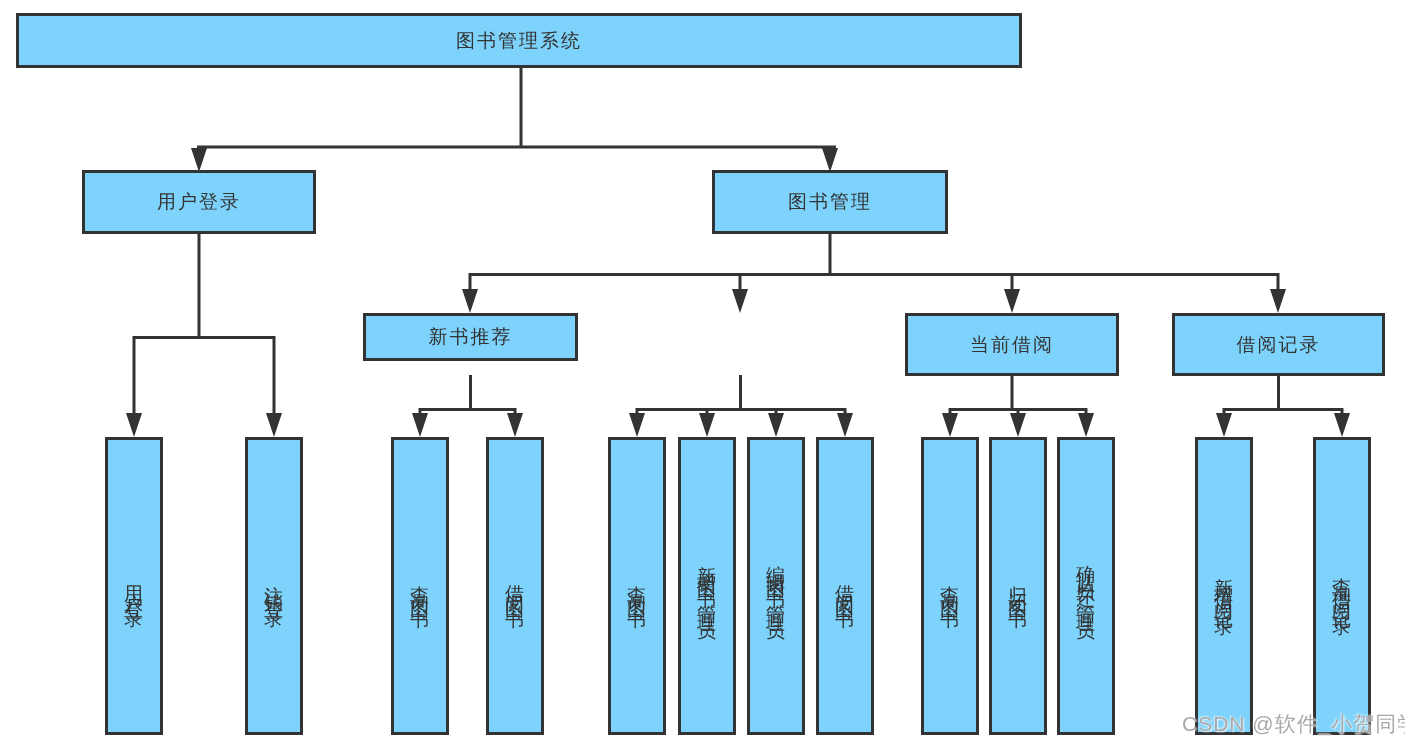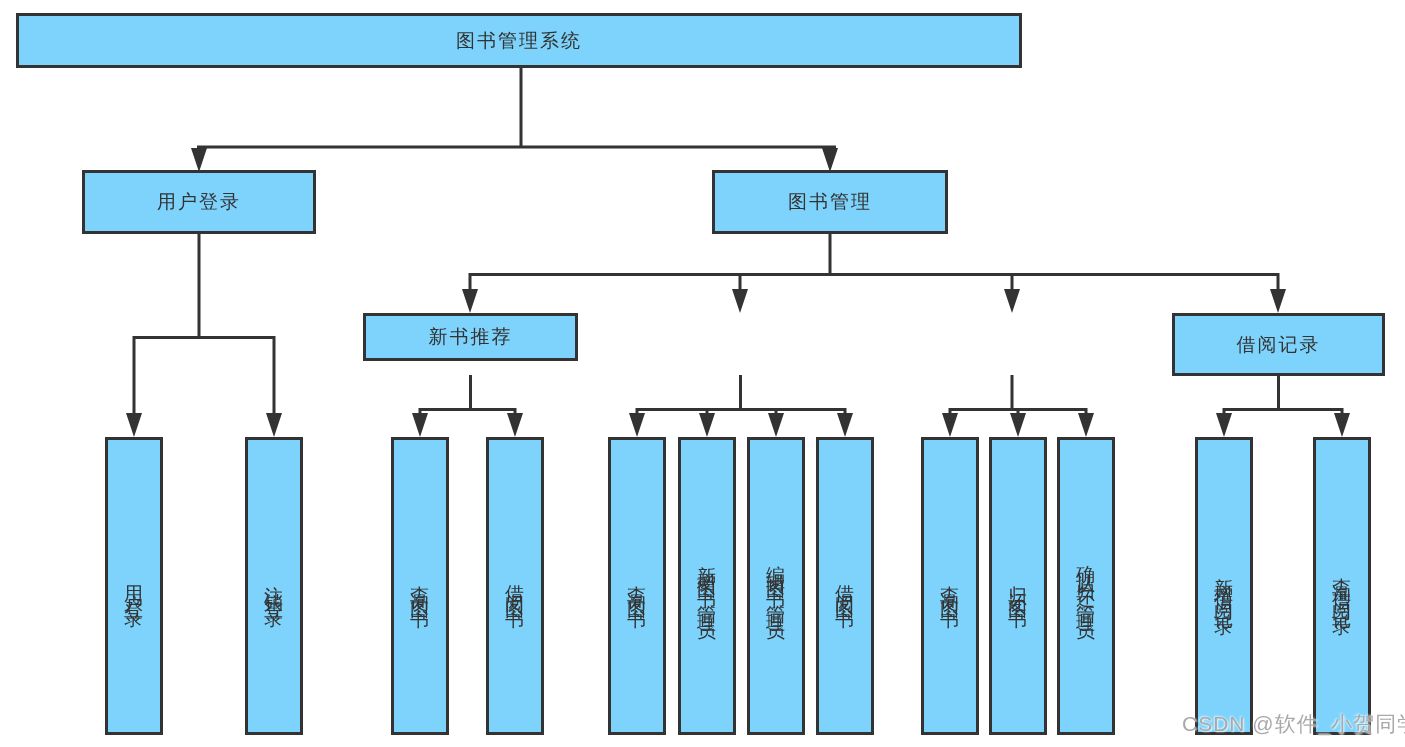--- a/index.html
+++ b/index.html
@@ -68,20 +68,23 @@
   <div class="box" style="left:82px;top:170px;width:234px;height:64px">
     <span>用户登录</span>
   </div>
   <div class="box" style="left:712px;top:170px;width:236px;height:64px">
     <span>图书管理</span>
   </div>
 
   <div class="box" style="left:363px;top:313px;width:215px;height:48px">
     <span>新书推荐</span>
   </div>
+  <div class="box" style="left:905px;top:313px;width:214px;height:63px">
+    <span>当前借阅</span>
+  </div>
   <div class="box" style="left:1172px;top:313px;width:213px;height:63px">
     <span>借阅记录</span>
   </div>
 
   <div class="box leaf" style="left:105px;top:437px;width:58px;height:298px">
     <span>用户登录</span>
   </div>
   <div class="box leaf" style="left:245px;top:437px;width:58px;height:298px">
     <span>注销登录</span>
   </div>

